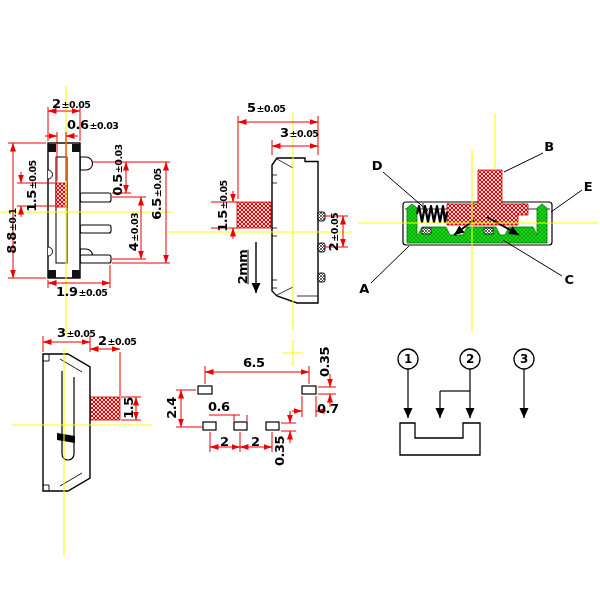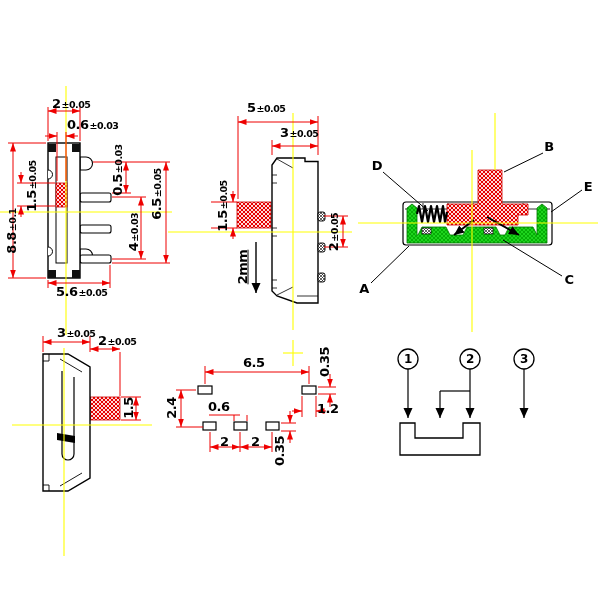--- a/index.html
+++ b/index.html
@@ -238,21 +238,21 @@
     </div>
 <div class="lab rot" style="left:133px;top:232px">
       <span class="val">4</span>
       <span class="tol">±0.03</span>
     </div>
 <div class="lab rot" style="left:156px;top:194px">
       <span class="val">6.5</span>
       <span class="tol">±0.05</span>
     </div>
 <div class="lab" style="left:56px;top:285px">
-      <span class="val">5.6</span>
+      <span class="val">1.9</span>
       <span class="tol">±0.05</span>
     </div>
 
 <div class="lab" style="left:247px;top:101px">
       <span class="val">5</span>
       <span class="tol">±0.05</span>
     </div>
 <div class="lab" style="left:280px;top:126px">
       <span class="val">3</span>
       <span class="tol">±0.05</span>
@@ -303,21 +303,21 @@
 <div class="lab rot" style="left:324px;top:362px">
       <span class="val">0.35</span>
     </div>
 <div class="lab rot" style="left:171px;top:408px">
       <span class="val">2.4</span>
     </div>
 <div class="lab" style="left:208px;top:400px">
       <span class="val">0.6</span>
     </div>
 <div class="lab" style="left:317px;top:402px">
-      <span class="val">1.2</span>
+      <span class="val">0.7</span>
     </div>
 <div class="lab" style="left:220px;top:435px">
       <span class="val">2</span>
     </div>
 <div class="lab" style="left:251px;top:435px">
       <span class="val">2</span>
     </div>
 <div class="lab rot" style="left:279px;top:451px">
       <span class="val">0.35</span>
     </div>

